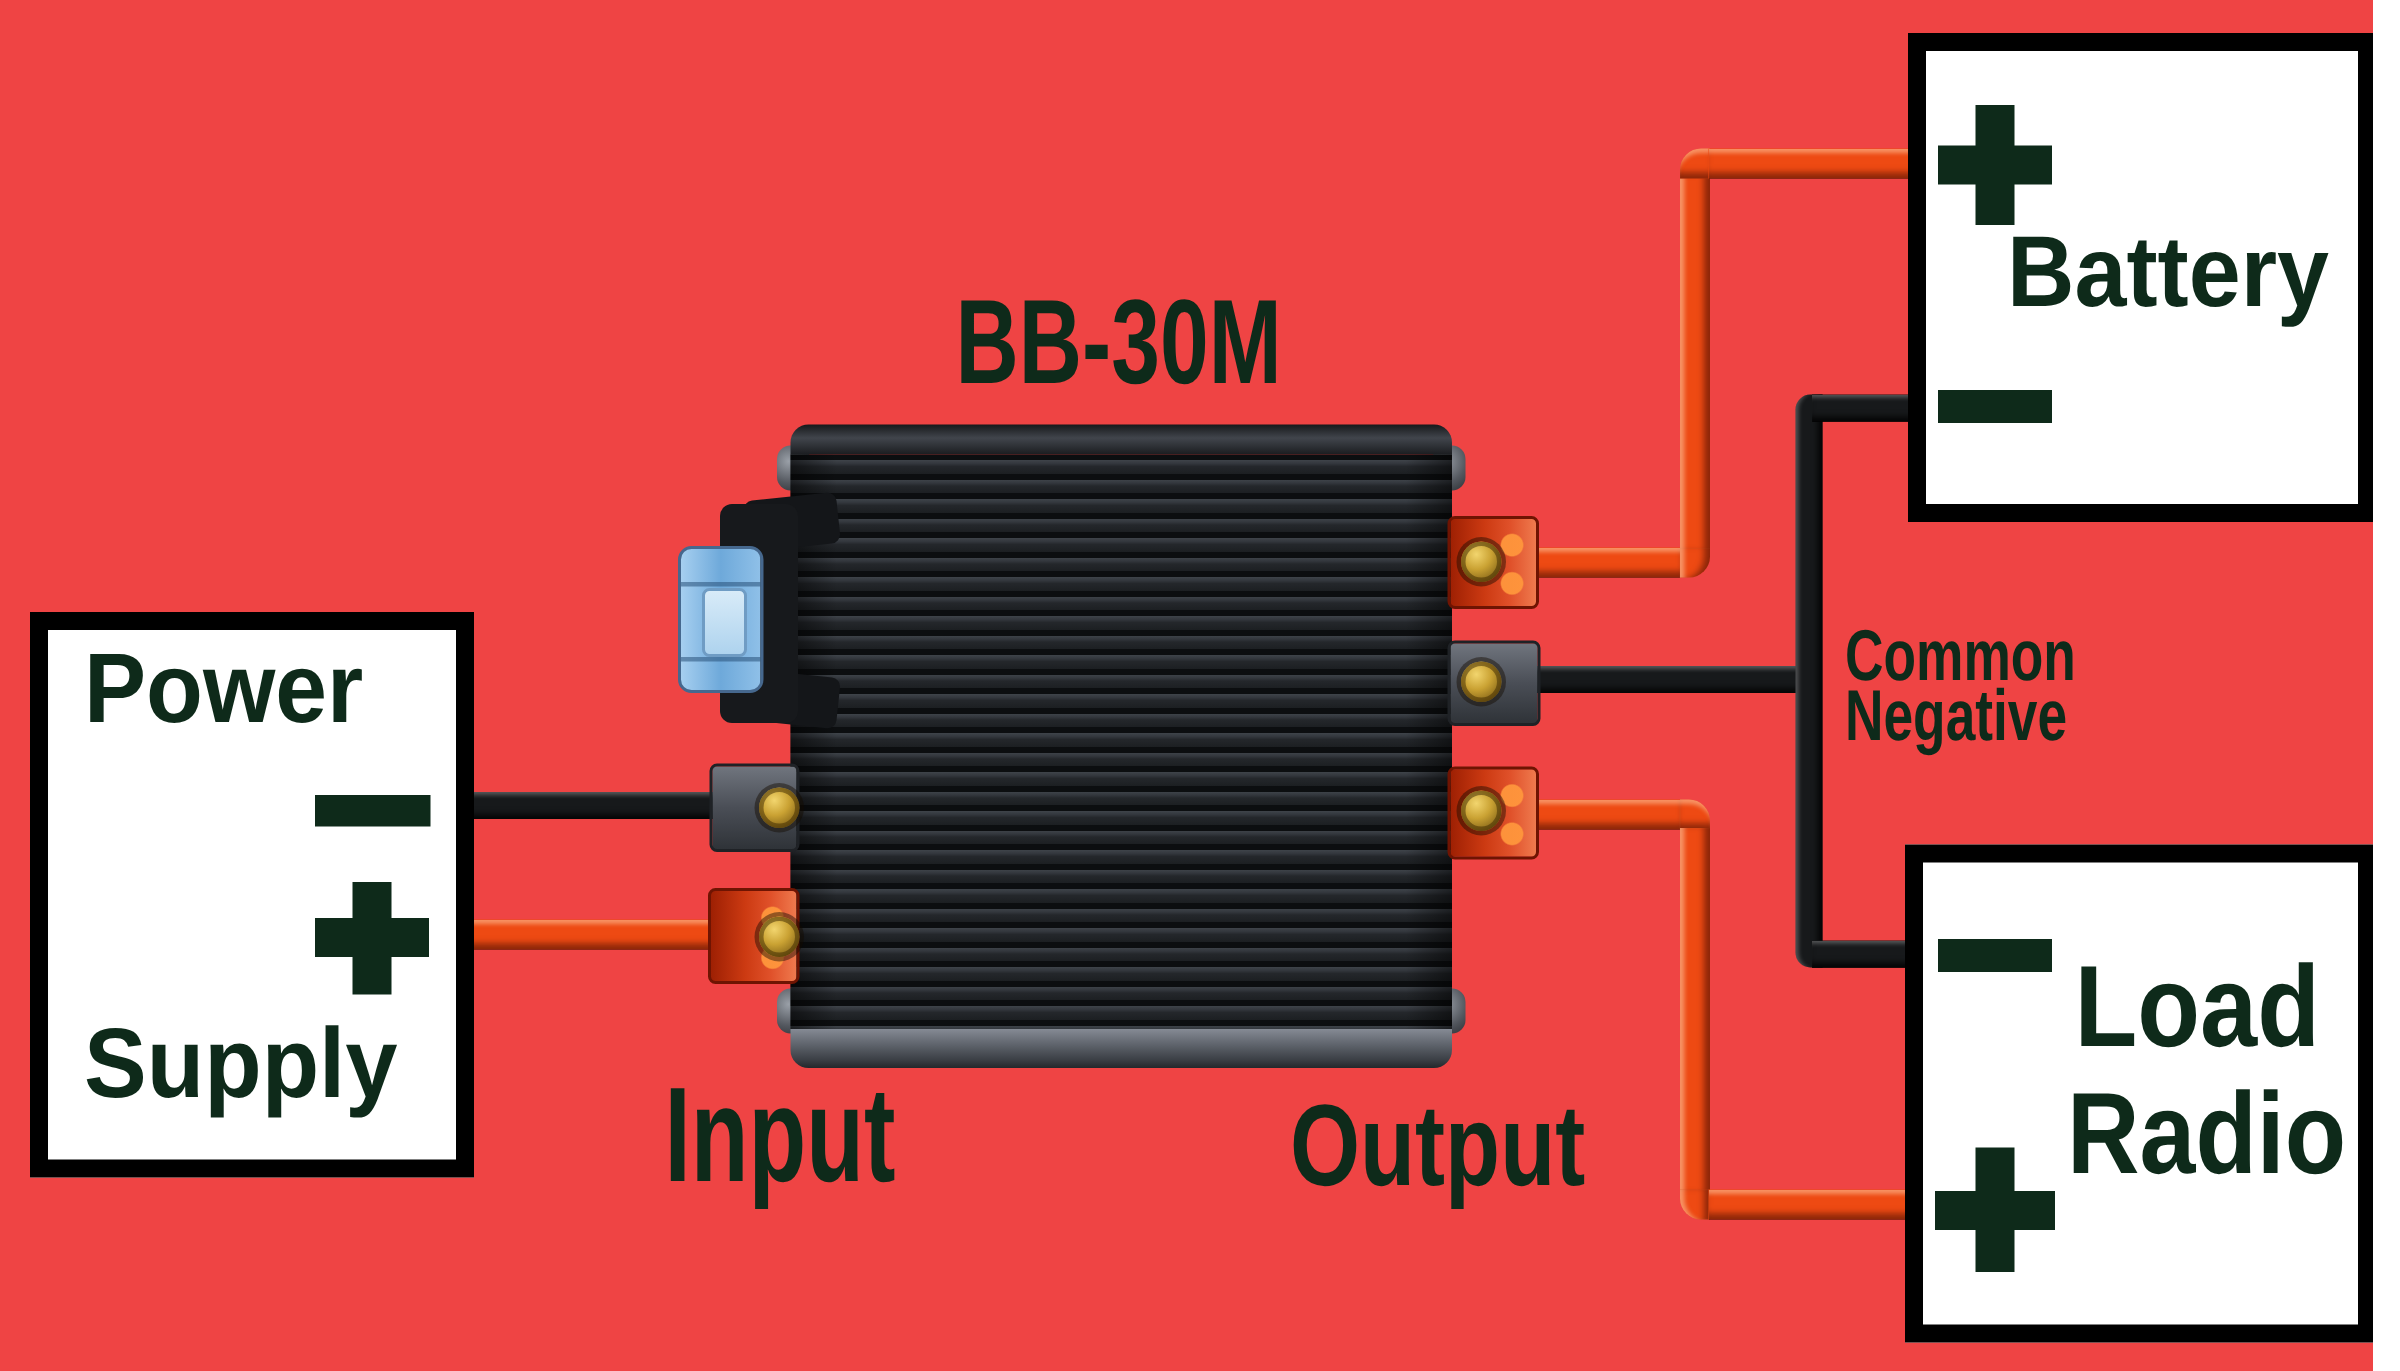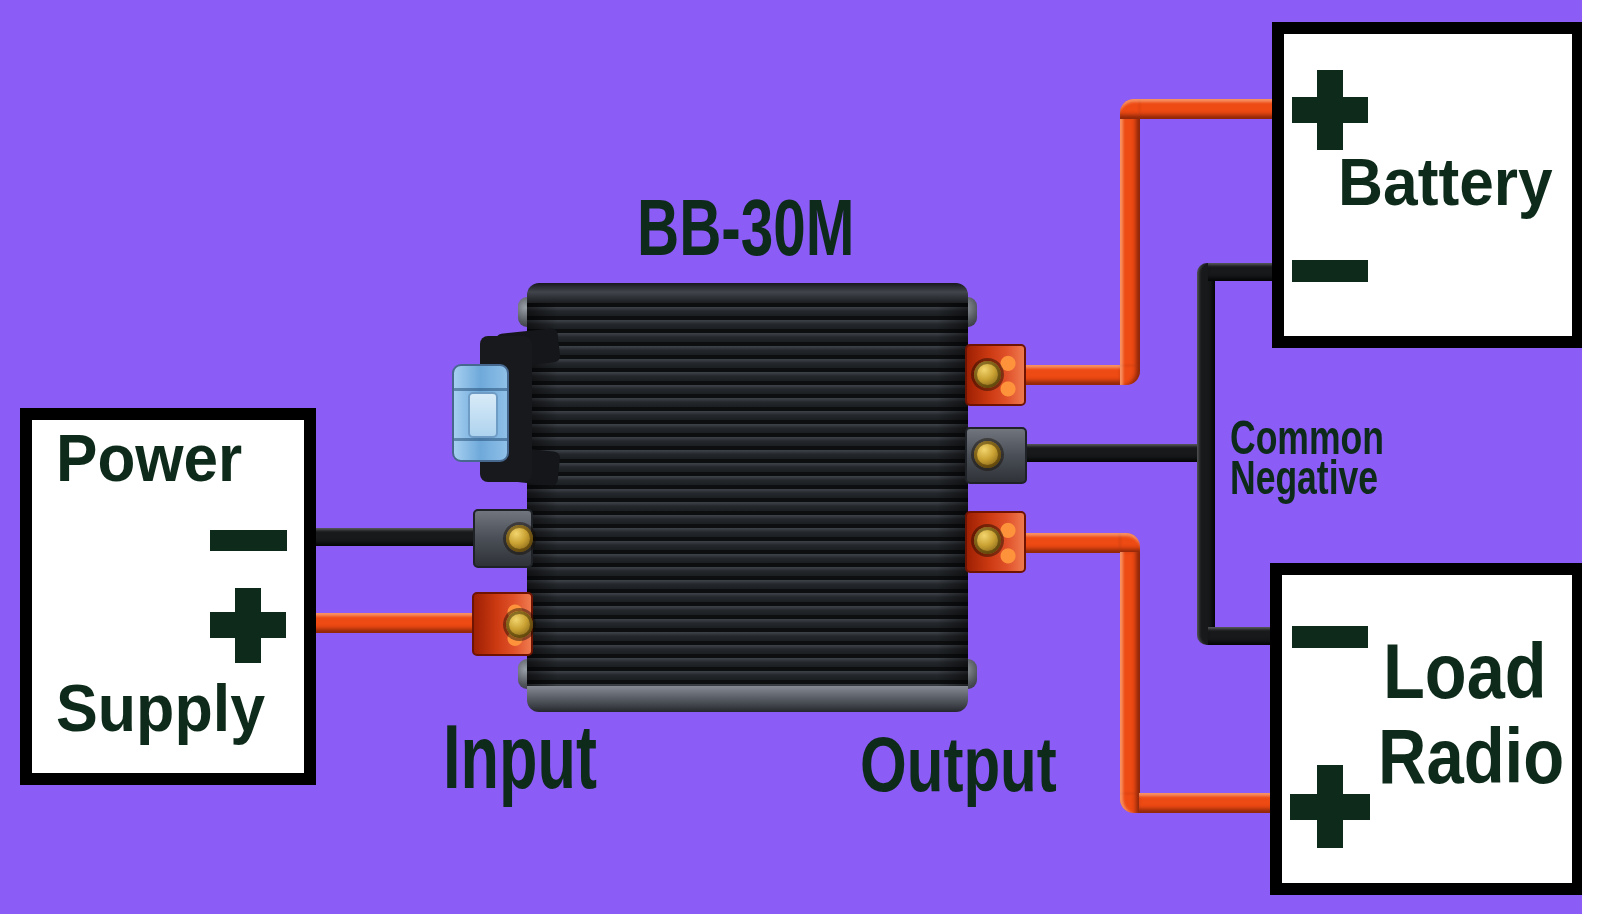--- a/index.html
+++ b/index.html
@@ -1,16 +1,16 @@
 <!DOCTYPE html>
 <html><head>
 <meta charset="utf-8">
 <style>
   html,body{margin:0;padding:0;background:#fff;}
-  .canvas{position:relative;width:1582px;height:914px;background:#8b5cf6;overflow:hidden;
+  .canvas{position:relative;width:1582px;height:914px;background:#ef4444;overflow:hidden;
           font-family:"Liberation Sans",sans-serif;}
 
   
   .box{position:absolute;background:#fff;border:12px solid #000;box-sizing:border-box;}
   .box-ps{left:20px;top:408px;width:296px;height:377px;}
   .box-batt{left:1272px;top:22px;width:312px;height:326px;}
   .box-load{left:1270px;top:563px;width:314px;height:332px;}
 
   
   .lbl{position:absolute;font-weight:bold;color:#0e2a1a;white-space:nowrap;

